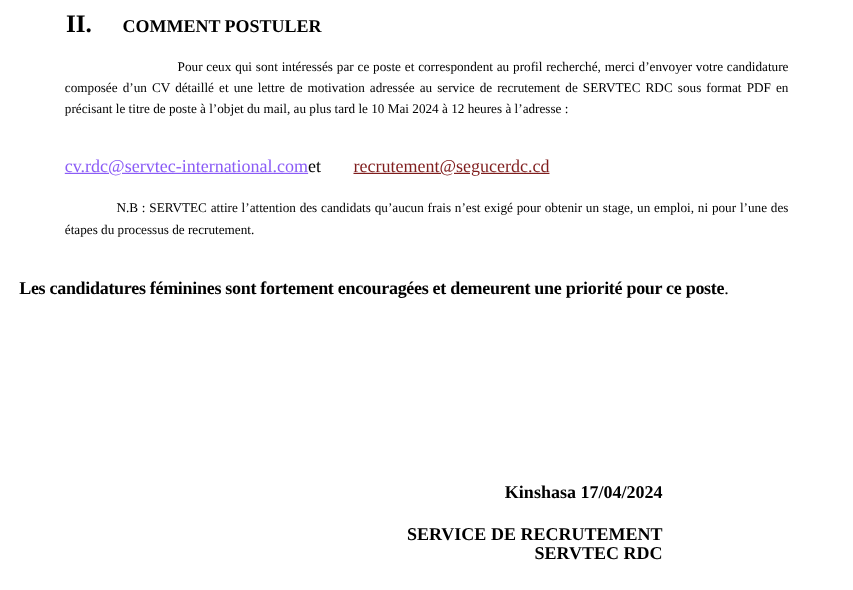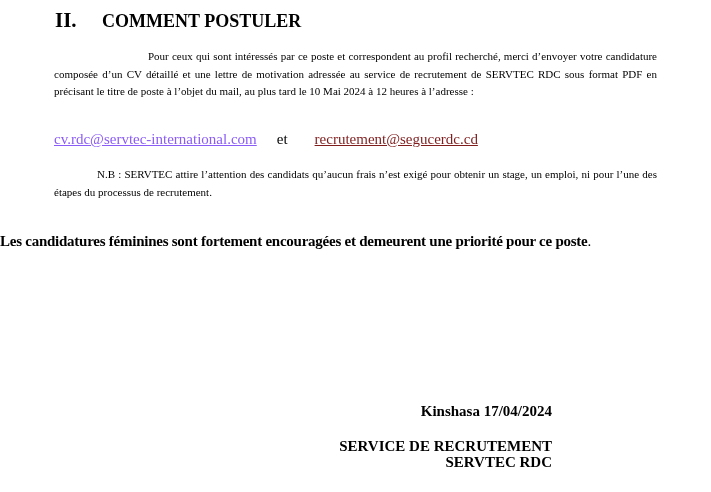--- a/index.html
+++ b/index.html
@@ -27,21 +27,21 @@
       height: 28px;
       display: flex;
       align-items: baseline;
       font-weight: bold;
     }
     .section-number {
       font-size: 21px;
       width: 47px;
     }
     .section-title {
-      font-size: 18px;
+      font-size: 15px;
     }
     .para {
       position: absolute;
       left: 54px;
       width: 603px;
       font-size: 11px;
       line-height: 17.5px;
       text-align: justify;
     }
     .para.intro {
@@ -59,33 +59,32 @@
     .link-a {
       color: #8b5cf6;
       text-decoration: underline;
     }
     .link-b {
       color: #7f1d1d;
       text-decoration: underline;
     }
     .et {
       display: inline-block;
-      margin-left: 20px;
       margin-right: 27px;
     }
     .para.nb {
       top: 166px;
     }
     .nb-label {
       font-weight: normal;
       margin-left: 43px;
     }
     .priority {
       position: absolute;
-      left: 0;
+      left: 16px;
       top: 233px;
       font-size: 15px;
       line-height: 17px;
       white-space: nowrap;
     }
     .priority .bold {
       font-weight: bold;
       letter-spacing: -0.25px;
     }
     .signature {

